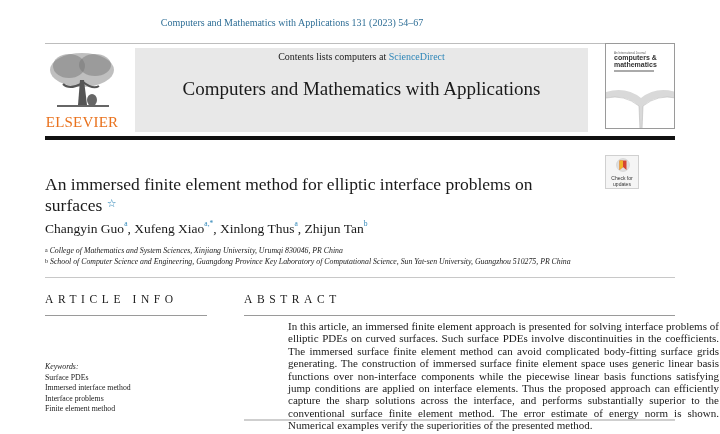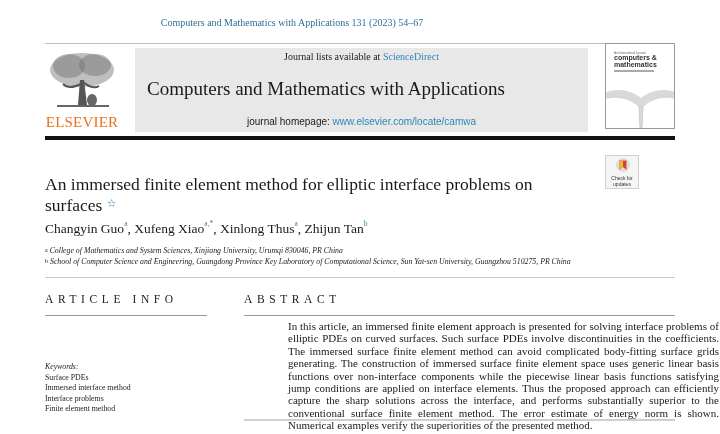--- a/index.html
+++ b/index.html
@@ -18,21 +18,21 @@
   .elsevier-word {
     position: absolute; left: 0; top: 66px; width: 74px; text-align: center;
     font-size: 15px; color: #e9711c; letter-spacing: 0.2px;
   }
 
   .header-center {
     position: absolute; top: 48px; left: 135px; width: 453px; height: 84px; background: #e8e8e8;
   }
   .contents-line { position: absolute; top: 3px; left: 0; width: 100%; text-align: center; font-size: 10px; color: #1a1a1a; }
   .contents-line .link { color: #2e86b8; }
-  .journal-title-big { position: absolute; top: 30px; left: 0; width: 100%; font-size: 19px; color: #1a1a1a; margin-left: 12px; }
+  .journal-title-big { position: absolute; top: 30px; left: 0; width: 100%; text-align: center; font-size: 19px; color: #1a1a1a; }
   .homepage-line {
     position: absolute; top: 68px; left: 0; width: 100%; text-align: center;
     font-family: "Liberation Sans", "DejaVu Sans", sans-serif; font-size: 10px; color: #1a1a1a;
   }
   .homepage-line .link { color: #2e86b8; }
 
   .cover {
     position: absolute; top: 43px; left: 605px; width: 70px; height: 86px;
     border: 1px solid #9a9a9a; background: #ffffff; overflow: hidden;
   }
@@ -96,26 +96,23 @@
     <path d="M36 32 Q46 40 52 36" stroke="#555" stroke-width="2" fill="none"></path>
     <path d="M34 34 Q22 40 16 34" stroke="#555" stroke-width="2" fill="none"></path>
     <rect x="10" y="55" width="52" height="2" fill="#666"></rect>
     <ellipse cx="45" cy="50" rx="5" ry="6" fill="#666"></ellipse>
   </svg>
   <div class="elsevier-word">ELSEVIER</div>
 </div>
 
 <div class="header-center">
   <div class="contents-line">
-    <span>Journal lists available at </span><span class="link">ScienceDirect</span>
+    <span>Contents lists computers at </span><span class="link">ScienceDirect</span>
   </div>
   <div class="journal-title-big">Computers and Mathematics with Applications</div>
-  <div class="homepage-line">
-    <span>journal homepage: </span><span class="link">www.elsevier.com/locate/camwa</span>
-  </div>
 </div>
 
 <div class="cover">
   <div class="c-small">An International Journal</div>
   <div class="c-title">
     <div>computers &amp;</div>
     <div>mathematics</div>
   </div>
   <div class="c-sub"></div>
   <svg style="position:absolute;left:0;top:40px;width:70px;height:46px;" viewBox="0 0 70 46">

